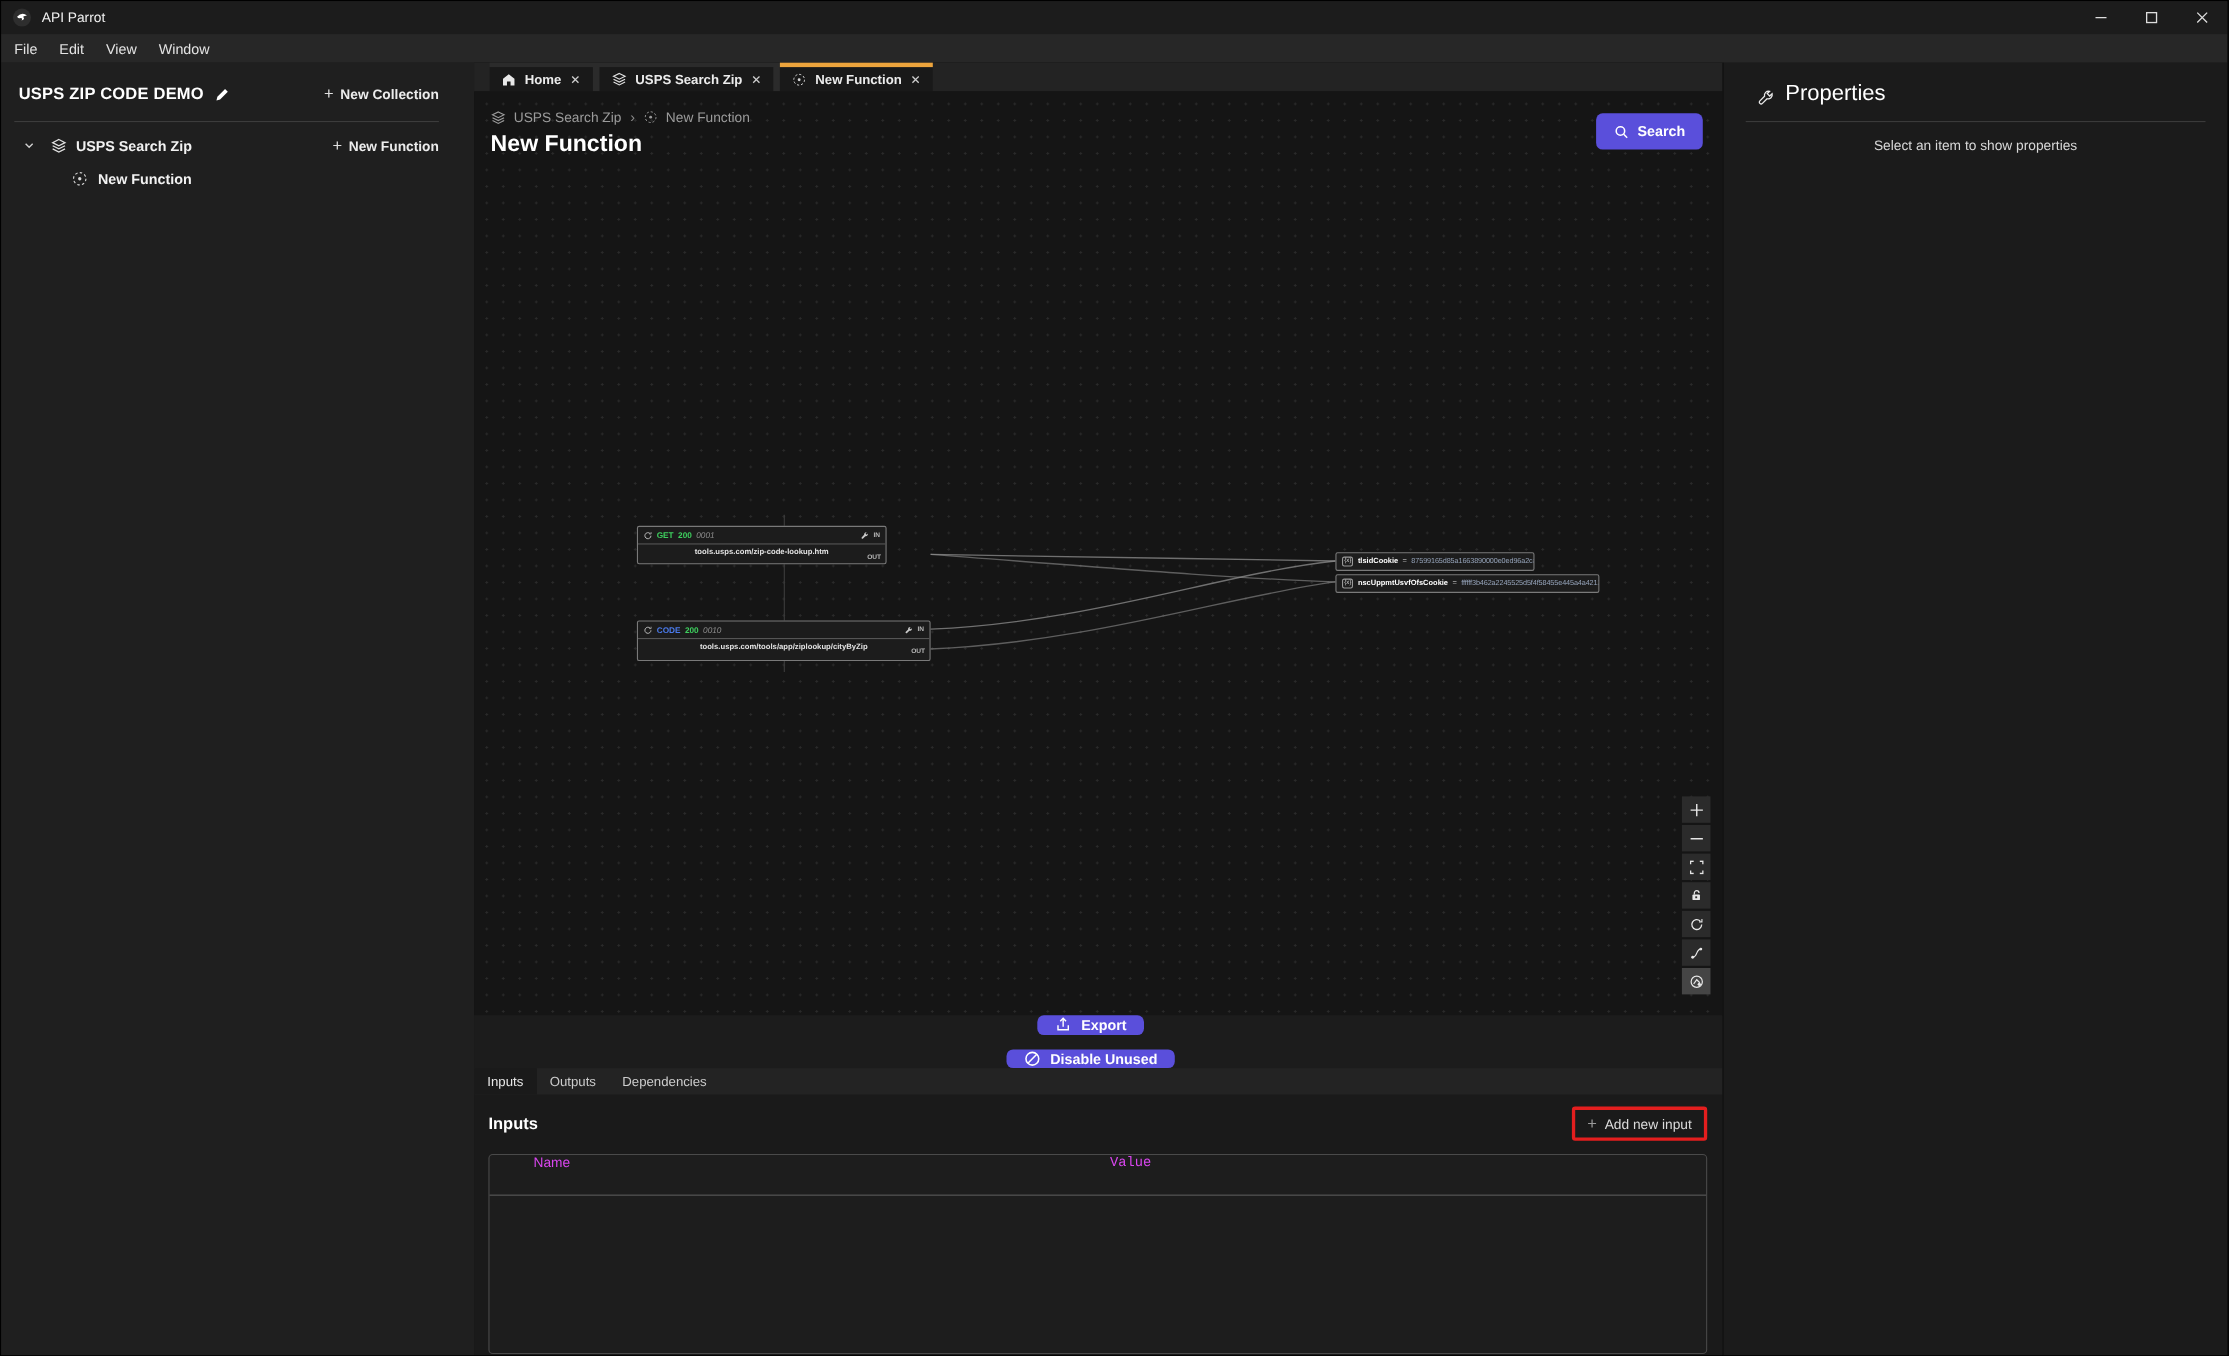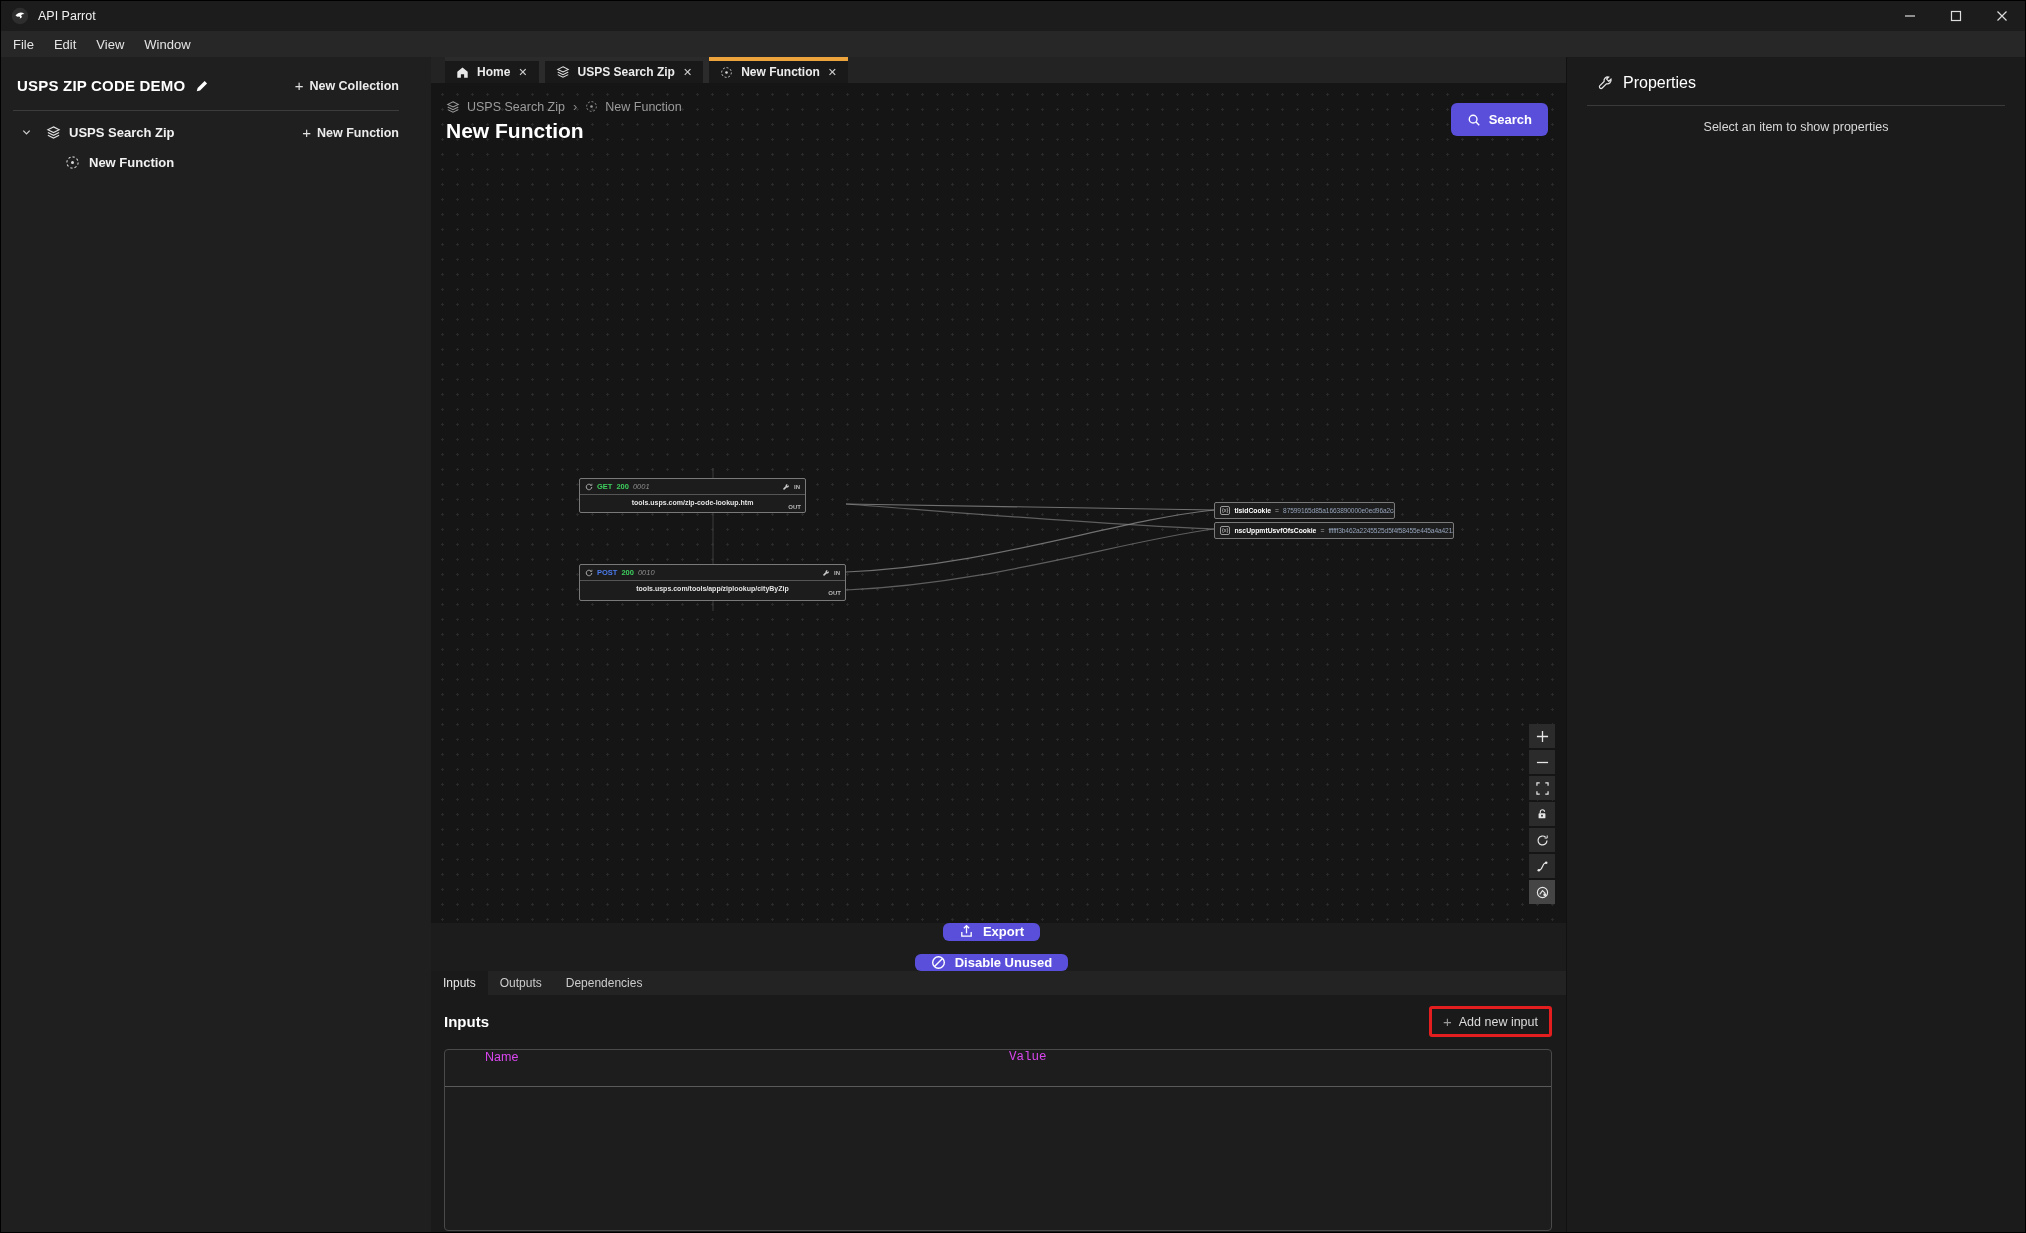--- a/index.html
+++ b/index.html
@@ -98,21 +98,21 @@
   .add-annotation { border:3px solid #e41e1e; border-radius:3px; margin-right:6px; }
   .add-btn { display:flex; align-items:center; gap:7px; padding:5px 11px; font-size:12.5px; color:#dcdcdc; background:transparent; }
   .add-btn .plus-glyph { color:#9a9a9a; }
   .bp-table { margin:6px 14px 0 13px; border:1px solid #4a4a4a; border-radius:4px; height:182px; background:#1d1d1d; }
   .bp-thead { display:flex; height:37px; align-items:flex-start; border-bottom:1px solid #5a5a5a; font-size:12.5px; color:#d946ef; }
   .bp-col-name { width:51%; padding-left:40px; }
   .bp-col-value { flex:1;font-family:Liberation Mono, monospace; }
 
   
   .props { position:absolute; top:56px; left:1565px; right:0; bottom:0; background:#1b1b1b; border-left:1px solid #111; }
-  .props-header { display:flex; align-items:center; gap:10px; padding:17px 20px 13px 30px; font-size:16px; color:#fff; }
+  .props-header { display:flex; align-items:flex-end; gap:10px; padding:17px 20px 13px 30px; font-size:20px; color:#fff; }
   .props-divider { border-top:1px solid #3a3a3a; margin:0 20px; }
   .props-empty { text-align:center; margin-top:14px; font-size:12.5px; color:#d8d8d8; }
 </style>
 </head>
 <body>
 
 <div class="app">
 
   <div class="titlebar">
     <span class="app-logo">
@@ -302,21 +302,21 @@
       </div>
 
       <div class="node" style="left:148px; top:481px; width:267px; height:37px;">
         <div class="node-header">
           <span>
             <svg width="8" height="8" viewBox="0 0 16 16" fill="none" stroke="#bbb" stroke-width="1.8">
                 <path d="M13.5 8 a5.5 5.5 0 1 1-1.7-4"></path>
                 <path d="M13.8 1.5 v3.4 h-3.4" stroke-width="1.4"></path>
               </svg>
           </span>
-          <span class="m-post">POST</span>
+          <span class="m-post">CODE</span>
           <span class="m-status">200</span>
           <span class="m-seq">0010</span>
           <span class="hdr-spacer"></span>
           <span>
             <svg width="8" height="8" viewBox="0 0 16 16">
                 <path d="M14 4.2 a3.8 3.8 0 0 1-4.6 4.6 L5.2 13 a1.6 1.6 0 0 1-2.3-2.3 L7.1 6.5 A3.8 3.8 0 0 1 11.7 2 L9.6 4.1 l2.2 2.2 z" fill="#c9c9c9"></path>
               </svg>
           </span>
           <span class="io-label">IN</span>
         </div>

